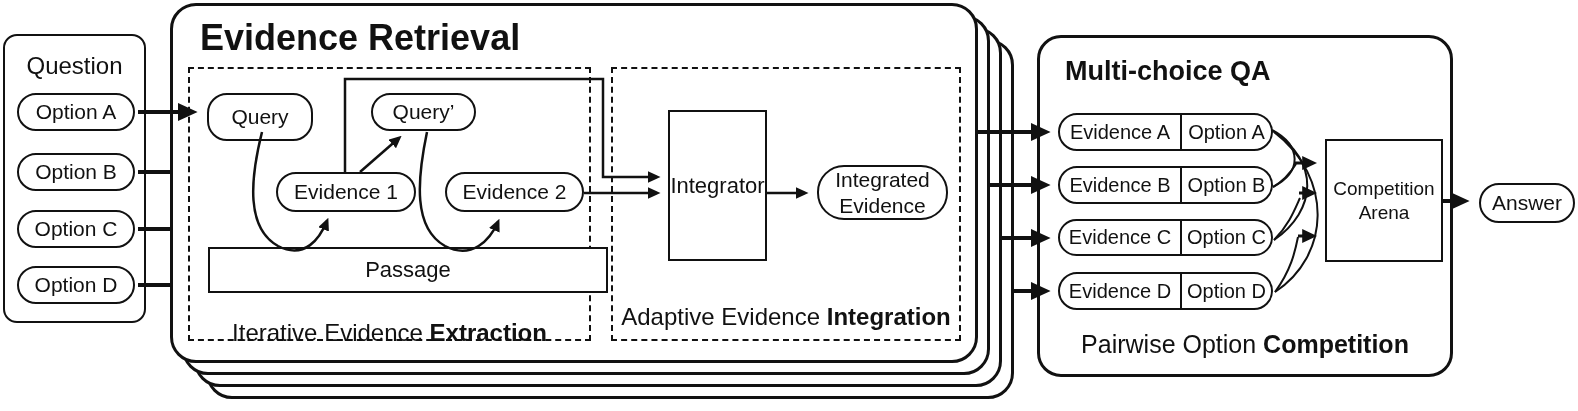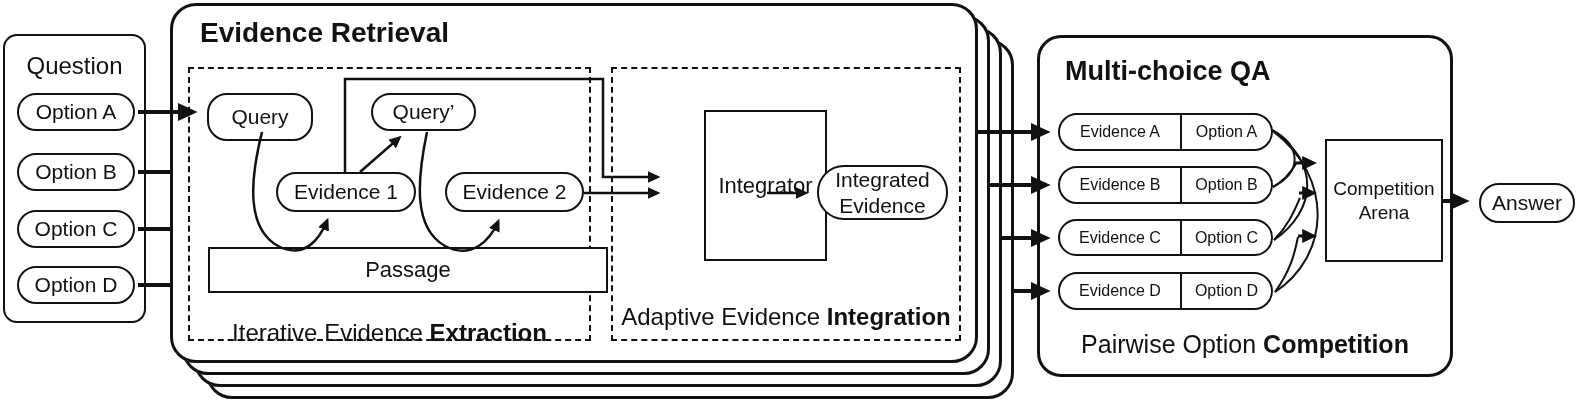--- a/index.html
+++ b/index.html
@@ -34,31 +34,31 @@
   .rect{
     background:#fff;
     border:2.2px solid #111;
     display:flex;align-items:center;justify-content:center;
     font-size:22px;
   }
   .dashed{
     border:2px dashed #111;
     background:transparent;
   }
-  .title{font-weight:bold;font-size:28px;white-space:nowrap;}
+  .title{font-weight:bold;font-size:36px;white-space:nowrap;}
   .caption{font-size:24px;text-align:center;white-space:nowrap;}
   .caption b{font-weight:bold;}
   
   .combo{
     background:#fff;
     border:2.2px solid #111;
     border-radius:19px;
     display:flex;align-items:stretch;
     overflow:hidden;
-    font-size:16px;white-space:nowrap;
+    font-size:20px;white-space:nowrap;
   }
   .combo .left{
     width:120px;border-right:2px solid #111;
     display:flex;align-items:center;justify-content:center;
   }
   .combo .right{
     flex:1;display:flex;align-items:center;justify-content:center;
   }
   .twoline{
     display:flex;flex-direction:column;align-items:center;justify-content:center;
@@ -88,21 +88,21 @@
   <div class="abs dashed" style="left:188px;top:67px;width:403px;height:274px;"></div>
   <div class="abs dashed" style="left:611px;top:67px;width:350px;height:274px;"></div>
 
   <div class="abs pill" style="left:207px;top:93px;width:106px;height:48px;">Query</div>
   <div class="abs pill" style="left:371px;top:93px;width:105px;height:38px;">Query’</div>
   <div class="abs pill" style="left:276px;top:172px;width:140px;height:40px;">Evidence 1</div>
   <div class="abs pill" style="left:445px;top:172px;width:139px;height:40px;">Evidence 2</div>
   <div class="abs rect" style="left:208px;top:247px;width:400px;height:46px;">Passage</div>
   <div class="abs caption" style="left:188px;top:303px;width:403px;margin-top:16px;"><span>Iterative Evidence </span><b>Extraction</b></div>
 
-  <div class="abs rect" style="left:668px;top:110px;width:123px;height:151px;margin-left:36px;">Integrator</div>
+  <div class="abs rect" style="left:668px;top:110px;width:99px;height:151px;">Integrator</div>
   <div class="abs pill twoline" style="left:817px;top:165px;width:131px;height:55px;border-radius:27px;line-height:26px;">
     <span>Integrated</span>
     <span>Evidence</span>
   </div>
   <div class="abs caption" style="left:611px;top:303px;width:350px;"><span>Adaptive Evidence </span><b>Integration</b></div>
 
   <div class="abs panel" style="left:1037px;top:35px;width:416px;height:342px;border-radius:24px;"></div>
   <div class="abs title" style="left:1065px;top:56px;font-size:27px;">Multi-choice QA</div>
 
   <div class="abs combo" style="left:1058px;top:113px;width:215px;height:38px;">

